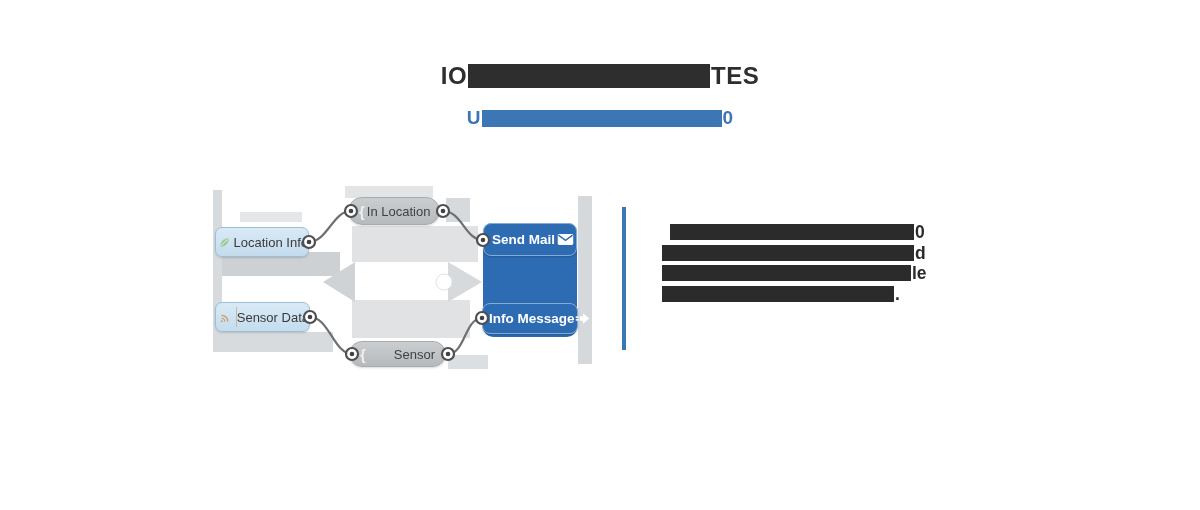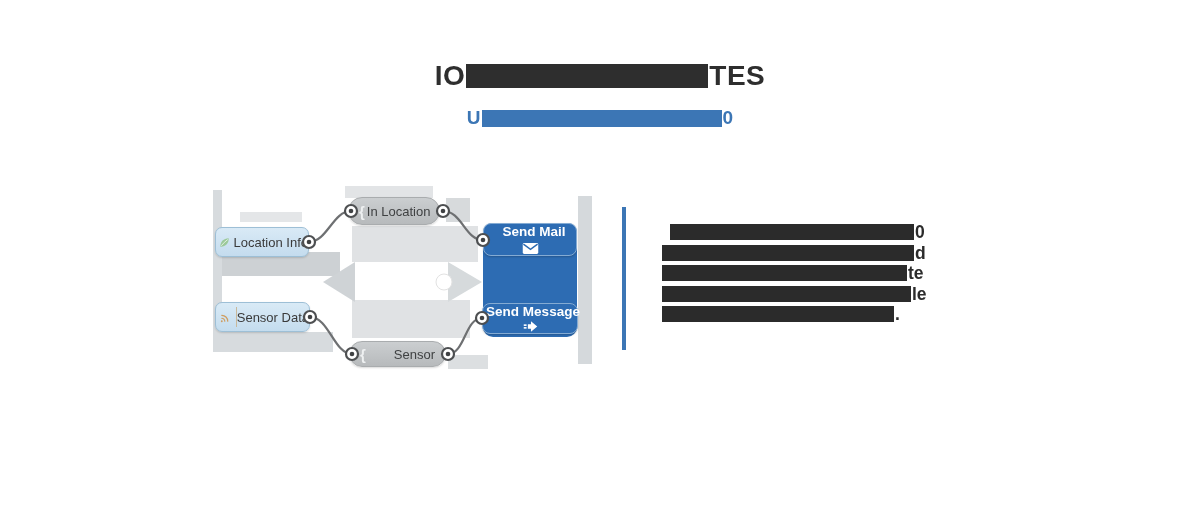--- a/index.html
+++ b/index.html
@@ -2,21 +2,21 @@
 <html><head>
 <meta charset="utf-8">
 <style>
   html,body{margin:0;padding:0;background:#fff;}
   .canvas{position:relative;width:1200px;height:510px;background:#ffffff;overflow:hidden;
           font-family:"Liberation Sans",sans-serif;}
 
   
   .title-row{position:absolute;top:60px;left:0;width:100%;height:32px;
              display:flex;justify-content:center;align-items:center;
-             font-weight:bold;font-size:28px;letter-spacing:.5px;color:#2e2e2e;}
+             font-weight:bold;font-size:24px;letter-spacing:.5px;color:#2e2e2e;}
   .title-redact{display:inline-block;width:242px;height:24px;background:#2e2e2e;margin:0 1px;}
   .subtitle-row{position:absolute;top:106px;left:0;width:100%;height:24px;
              display:flex;justify-content:center;align-items:center;
              font-weight:bold;font-size:19px;color:#3c76b5;}
   .subtitle-redact{display:inline-block;width:240px;height:17px;background:#3c76b5;margin:0 1px;}
 
   
   .bgshape{position:absolute;}
 
   
@@ -29,21 +29,21 @@
   .icon-divider{width:1px;height:70%;background:#c9b89a;}
   .node-grayfn{background:linear-gradient(#cbced0,#b7babc);border:1px solid #a9acae;
                border-radius:14px;color:#3f4142;box-shadow:0 1px 2px rgba(0,0,0,.15);}
   .brace{color:#eef0f1;font-size:15px;font-weight:bold;padding:0 2px 0 10px;}
   .node-flow{background:linear-gradient(#b0b3b5,#a0a3a5);border:1px solid #97999b;
              border-radius:7px;color:#2e3032;letter-spacing:.5px;
              box-shadow:0 1px 2px rgba(0,0,0,.2);}
   .node-flow .icon-cell{width:22px;display:flex;justify-content:center;align-items:center;
              border-right:1px solid #bcbfc1;height:100%;}
   .node-blue{background:#2d6cb3;border:1px solid #84abd3;border-radius:8px;color:#ffffff;
-             font-weight:bold;font-size:13.5px;box-shadow:0 1px 2px rgba(0,0,0,.2);flex-direction:column;}
+             font-weight:bold;font-size:13.5px;box-shadow:0 1px 2px rgba(0,0,0,.2);}
   .node-blue .icon-cell{width:26px;display:flex;justify-content:center;align-items:center;}
   .send-panel{position:absolute;left:483px;top:223px;width:94px;height:114px;
               background:#2d6cb3;border-radius:10px;}
 
   
   .overlay{position:absolute;left:0;top:0;width:1200px;height:510px;pointer-events:none;}
 
   
   .vdivider{position:absolute;left:622px;top:207px;width:4px;height:143px;background:#3c76b5;}
   .paragraph{position:absolute;left:662px;top:222px;width:290px;}
@@ -119,21 +119,21 @@
     <span class="lbl" style="padding-left:8px">Send Mail</span>
     <span class="icon-cell">
       <svg width="17" height="13" viewBox="0 0 18 13">
           <rect x="0.8" y="0.8" width="16.4" height="11.4" rx="1.5" fill="#ffffff"></rect>
           <path d="M1.5 1.8 L9 7.4 L16.5 1.8" stroke="#2d6cb3" stroke-width="1.5" fill="none"></path>
         </svg>
     </span>
   </div>
 
   <div class="node node-blue" style="left:482px;top:303px;width:96px;height:31px">
-    <span class="lbl" style="padding-left:6px">Send Message</span>
+    <span class="lbl" style="padding-left:6px">Info Message</span>
     <span class="icon-cell" style="width:20px">
       <svg width="15" height="13" viewBox="0 0 16 13">
           <path d="M8.5 0.8 L15.2 6.5 L8.5 12.2 L8.5 8.8 L5.2 8.8 L5.2 4.2 L8.5 4.2 Z" fill="#ffffff"></path>
           <rect x="0.8" y="4.2" width="3" height="1.7" fill="#ffffff"></rect>
           <rect x="0.8" y="7.1" width="3" height="1.7" fill="#ffffff"></rect>
         </svg>
     </span>
   </div>
 
   <svg class="overlay" viewBox="0 0 1200 510">
@@ -184,24 +184,20 @@
   <div class="paragraph">
       <div class="red-line">
         <span class="red-bar" style="width: 244px; margin-left: 8px;"></span>
         <span class="red-tail">0</span>
       </div>
       <div class="red-line">
         <span class="red-bar" style="width: 252px; margin-left: 0px;"></span>
         <span class="red-tail">d</span>
       </div>
       <div class="red-line">
-        <span class="red-bar" style="width: 245px; margin-left: 0px;"></span>
-        <span class="red-tail">te</span>
-      </div>
-      <div class="red-line">
         <span class="red-bar" style="width: 249px; margin-left: 0px;"></span>
         <span class="red-tail">le</span>
       </div>
       <div class="red-line">
         <span class="red-bar" style="width: 232px; margin-left: 0px;"></span>
         <span class="red-tail">.</span>
       </div>
     </div>
 
 </div>

